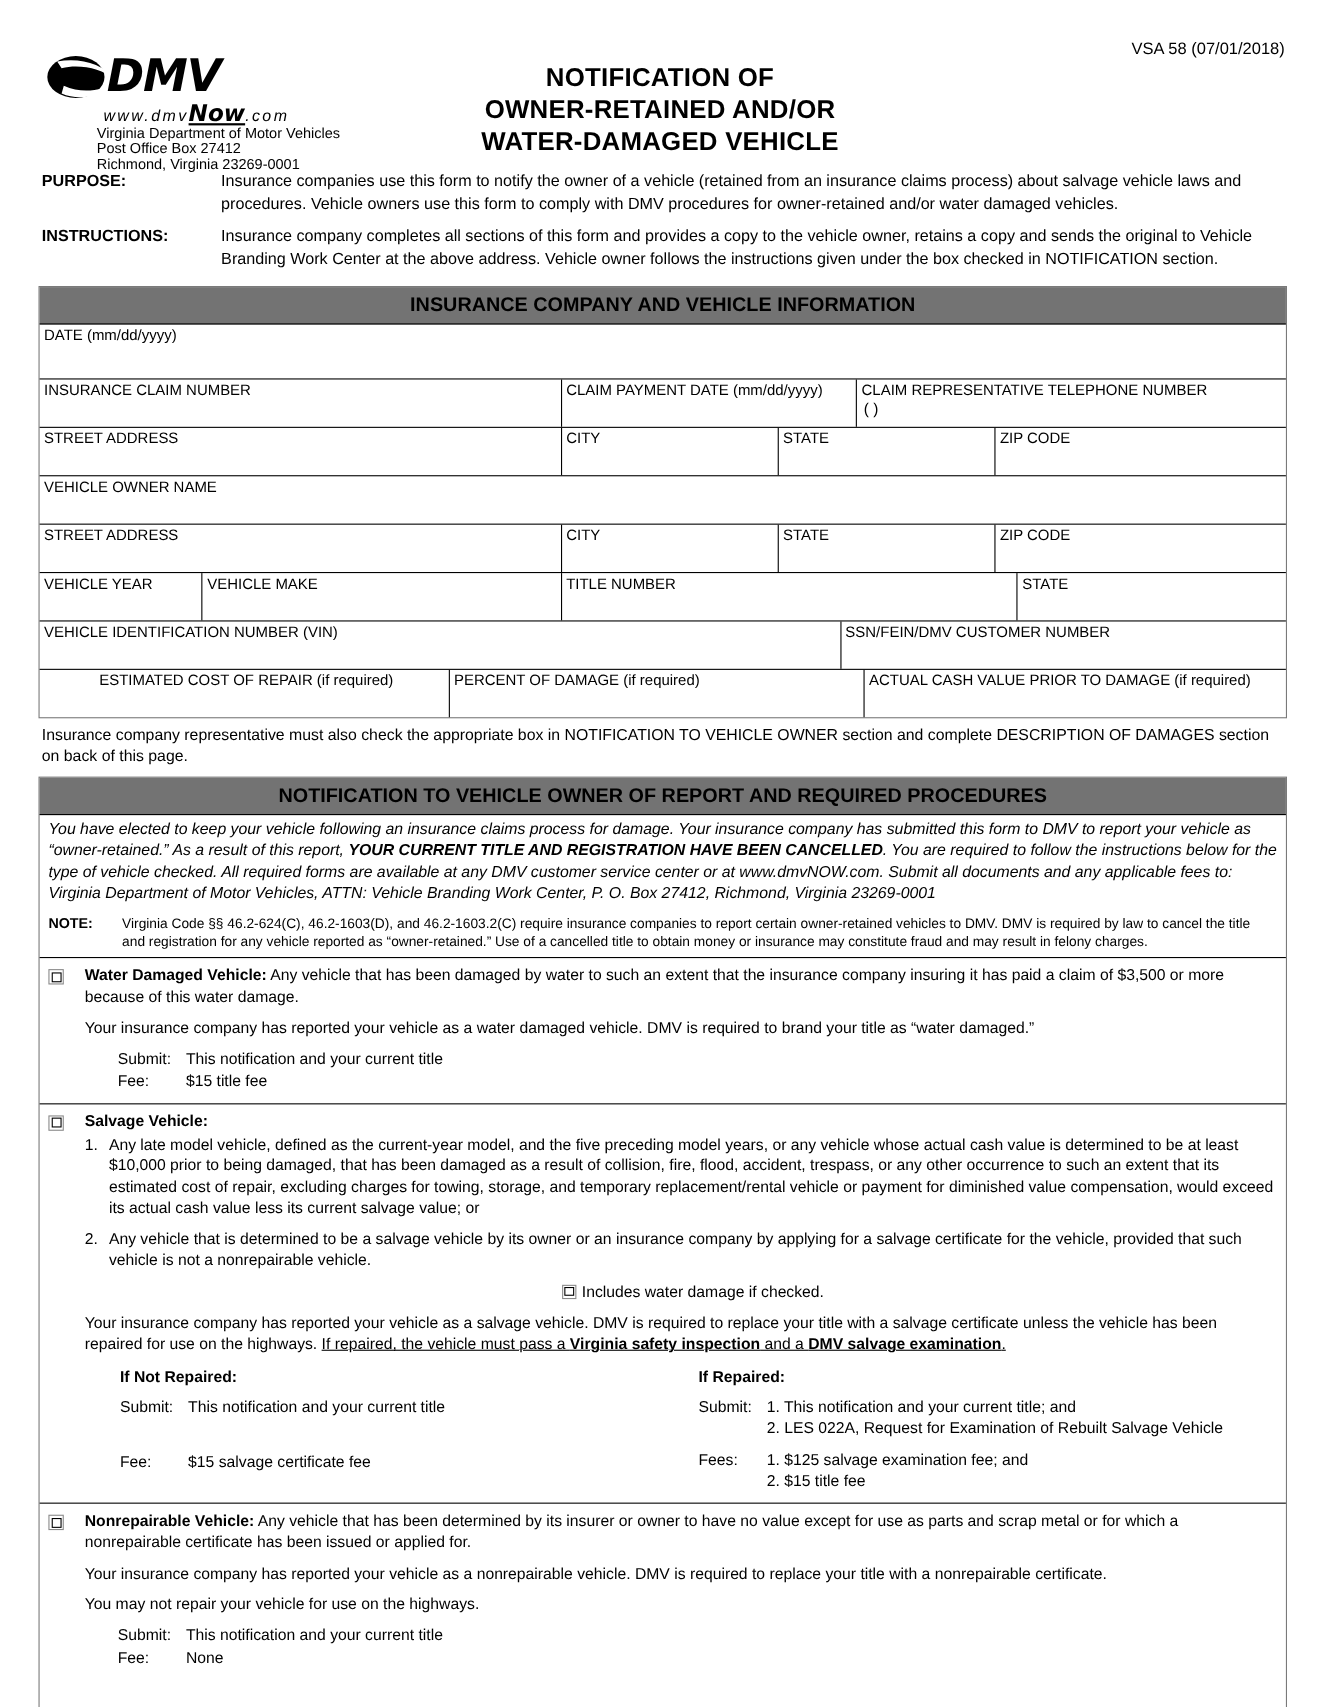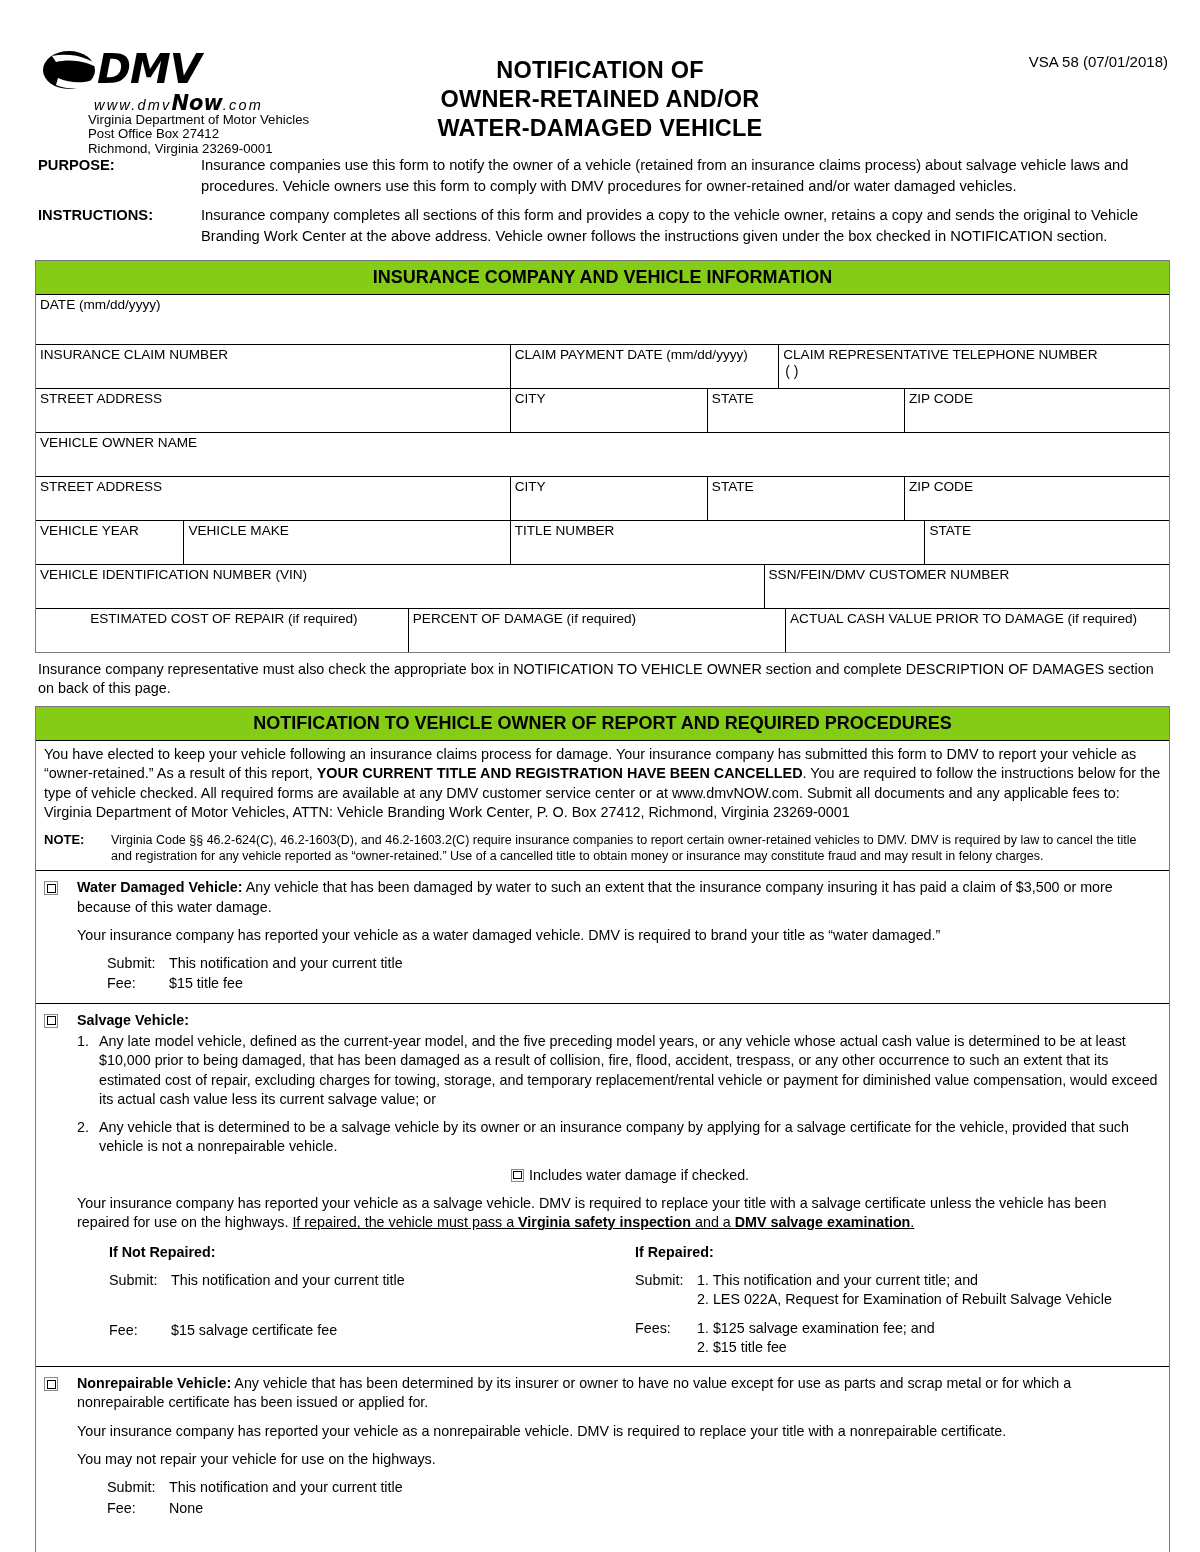--- a/index.html
+++ b/index.html
@@ -64,20 +64,21 @@
     padding-left: 52px;
     white-space: nowrap;
     line-height: 16px;
   }
   .logo-url .now {
     font-family: "DejaVu Sans", sans-serif;
     font-weight: bold;
     font-style: italic;
     font-size: 21px;
     letter-spacing: 0px;
+    text-decoration: underline;
   }
   .logo-addr {
     padding-left: 46px;
     font-size: 13.2px;
     line-height: 14.4px;
     white-space: nowrap;
   }
   .form-title {
     position: absolute;
     left: 0;
@@ -85,21 +86,21 @@
     top: 56px;
     text-align: center;
     font-weight: bold;
     font-size: 23.5px;
     line-height: 29px;
     letter-spacing: 0.2px;
   }
   .form-number {
     position: absolute;
     right: 32px;
-    top: 53px;
+    top: 36px;
     font-size: 15px;
   }
 
   
   .intro {
     margin: 0 30px 0 38px;
     font-size: 14.7px;
     line-height: 20.5px;
   }
   .intro-row {
@@ -114,21 +115,21 @@
     flex: 1 1 auto;
   }
 
   
   .section {
     margin: 0 30px 0 35px;
     border: 1.6px solid #7a7a7a;
     box-sizing: border-box;
   }
   .band {
-    background: #84cc16;
+    background: #737373;
     text-align: center;
     font-weight: bold;
     font-size: 18px;
     line-height: 28px;
     padding: 2px 0 3px 0;
     border-bottom: 1.6px solid #000;
   }
   .grid { display: block; }
   .row {
     display: flex;
@@ -158,21 +159,21 @@
     font-size: 14.4px;
     line-height: 19px;
   }
 
   
   .notif-body {
     padding: 4px 8px 5px 8px;
     font-size: 14.4px;
     line-height: 19.4px;
   }
-  .notif-body p { margin: 0; }
+  .notif-body p { margin: 0; font-style: italic; }
   .notif-body b { font-weight: bold; }
 
   .noterow {
     display: flex;
     padding: 4px 10px 6px 8px;
     font-size: 12.5px;
     line-height: 16.3px;
     border-bottom: 1.5px solid #000;
   }
   .noterow .nlabel {

